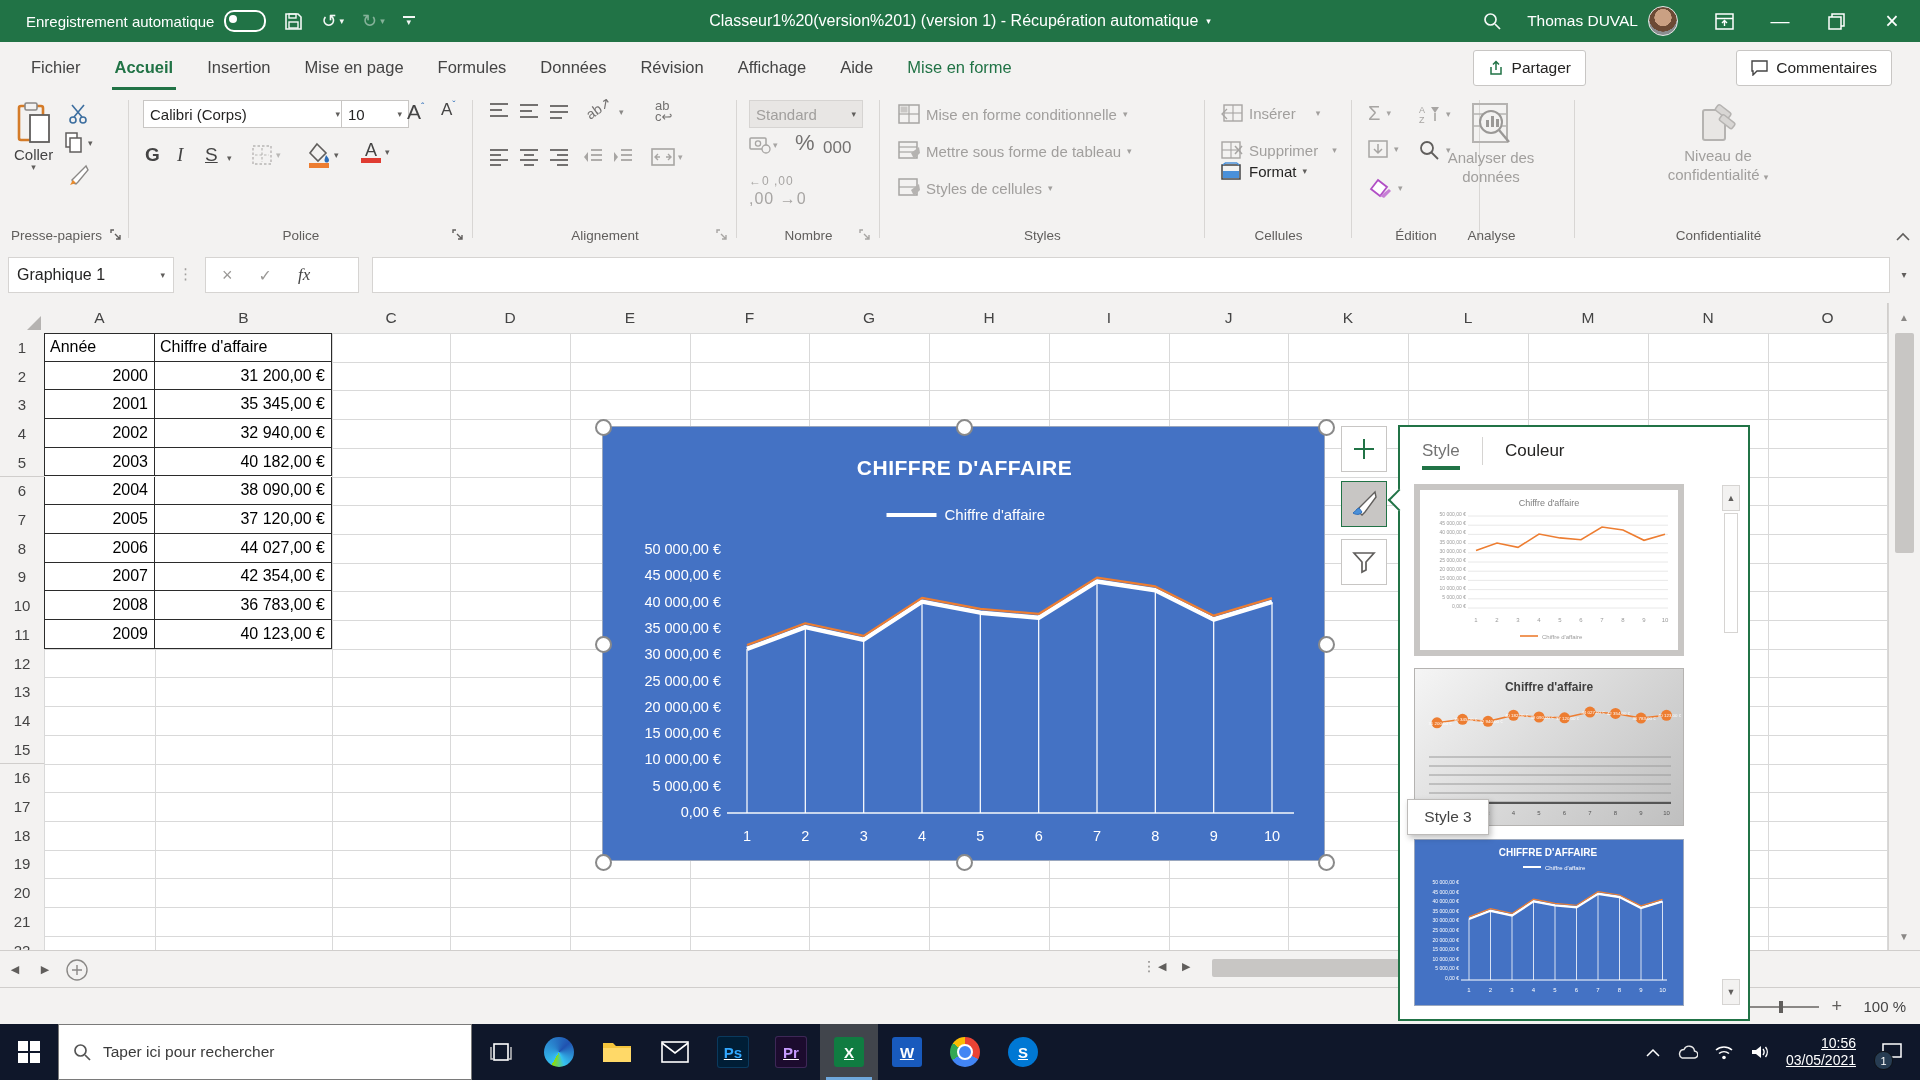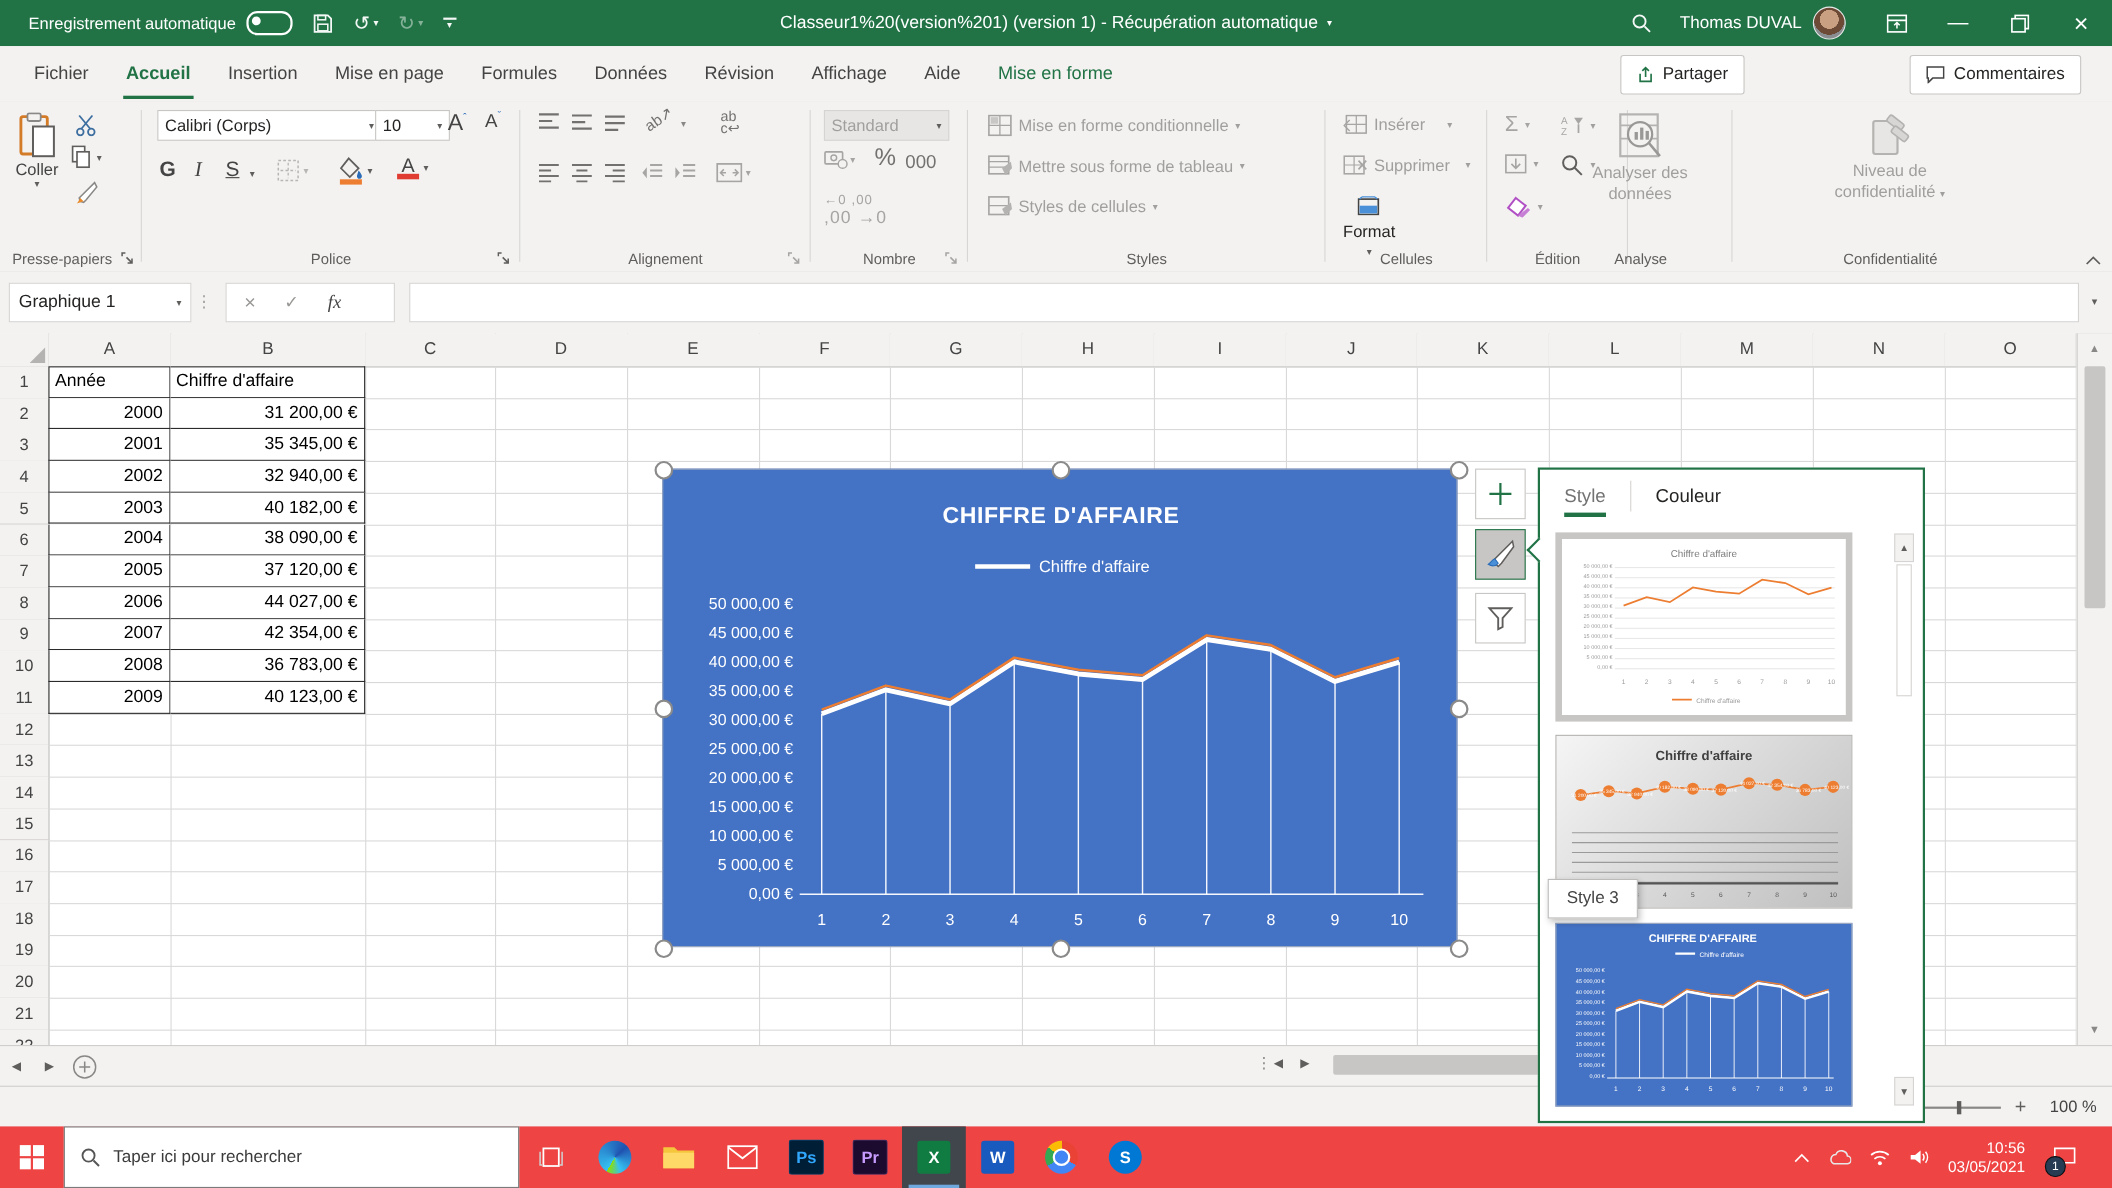--- a/index.html
+++ b/index.html
@@ -109,31 +109,31 @@
   #hthumb{position:absolute;left:0;top:3px;width:533px;height:18px;background:#c8c6c4;border-radius:2px;}
 
   
   #statusbar{left:0;top:987px;width:1920px;height:37px;background:#f3f2f1;border-top:1px solid #d0cecc;}
   #zoomctl{position:absolute;right:14px;top:0;height:37px;display:flex;align-items:center;gap:12px;color:#605e5c;}
   #zoom-slider{width:76px;height:2px;background:#8a8886;position:relative;}
   #zoom-slider .zthumb{position:absolute;left:36px;top:-5px;width:4px;height:12px;background:#605e5c;}
   #zoom-level{font-size:15px;color:#444;width:52px;text-align:right;}
 
   
-  #taskbar{left:0;top:1024px;width:1920px;height:56px;background:#ef4444;display:flex;align-items:stretch;color:#fff;z-index:40;}
+  #taskbar{left:0;top:1024px;width:1920px;height:56px;background:#0f172a;display:flex;align-items:stretch;color:#fff;z-index:40;text-decoration:underline;}
   #startbtn{width:58px;display:flex;align-items:center;justify-content:center;}
   .winlogo{display:grid;grid-template-columns:10px 10px;grid-template-rows:10px 10px;gap:2px;}
   .winlogo div{background:#fff;}
   #tsearch{width:414px;background:#fff;display:flex;align-items:center;gap:12px;padding:0 14px;box-sizing:border-box;border:1px solid #7a7a7a;}
   #tsearch span{font-size:15.5px;color:#3b3b3b;}
   .tapp{width:58px;display:flex;align-items:center;justify-content:center;position:relative;}
   .tapp.active{background:#41454c;}
   .tapp.active::after{content:"";position:absolute;left:6px;right:6px;bottom:0;height:3px;background:#6fa8dc;}
   .appsq{width:30px;height:30px;border-radius:3px;display:flex;align-items:center;justify-content:center;font-weight:bold;font-size:15px;}
-  #tray{margin-left:auto;display:flex;align-items:center;gap:16px;padding-right:23px;}
+  #tray{margin-left:auto;display:flex;align-items:center;gap:16px;padding-right:8px;}
   #clock{text-align:right;font-size:14px;line-height:17px;}
   .trayic{display:flex;align-items:center;justify-content:center;}
   #notif{position:relative;width:40px;height:56px;display:flex;align-items:center;justify-content:center;}
   #notif .badge{position:absolute;left:2px;bottom:10px;min-width:17px;height:17px;border-radius:9px;background:#273c52;color:#fff;
                 font-size:11px;display:flex;align-items:center;justify-content:center;border:1px solid #0e1116;}
 </style>
 </head>
 <body>
 
 <div id="app">
@@ -478,21 +478,21 @@
       <div class="abs rowline" style="left:16px;top:49px;">
         <svg width="22" height="18" viewBox="0 0 22 18">
             <rect x="1" y="1" width="18" height="16" fill="none" stroke="#a7a5a3" stroke-width="1.4"></rect>
             <line x1="10" y1="1" x2="10" y2="17" stroke="#a7a5a3" stroke-width="1.1"></line>
             <line x1="1" y1="9" x2="19" y2="9" stroke="#a7a5a3" stroke-width="1.1"></line>
             <path d="M14 5l7 8 M21 5l-7 8" stroke="#a7a5a3" stroke-width="1.5" fill="none"></path>
           </svg>
         <span>Supprimer</span>
           <span class="caret" style="margin-left:8px;">▾</span>
       </div>
-      <div class="abs rowline" style="left:16px;top:86px;color:#252423;flex-direction:column;">
+      <div class="abs rowline" style="left:16px;top:70px;color:#252423;">
         <svg width="22" height="18" viewBox="0 0 22 18">
             <rect x="1" y="3" width="18" height="14" fill="none" stroke="#444" stroke-width="1.5"></rect>
             <rect x="2" y="9" width="16" height="7" fill="#4a90d9"></rect>
             <path d="M4 1h12 M4 1l-2 2M16 1l2 2" stroke="#4a90d9" stroke-width="1.3" fill="none"></path>
           </svg>
         <span>Format</span>
           <span class="caret" style="color:#605e5c;">▾</span>
       </div>
       <div class="glabel">Cellules</div>
       <div class="gsep"></div>

